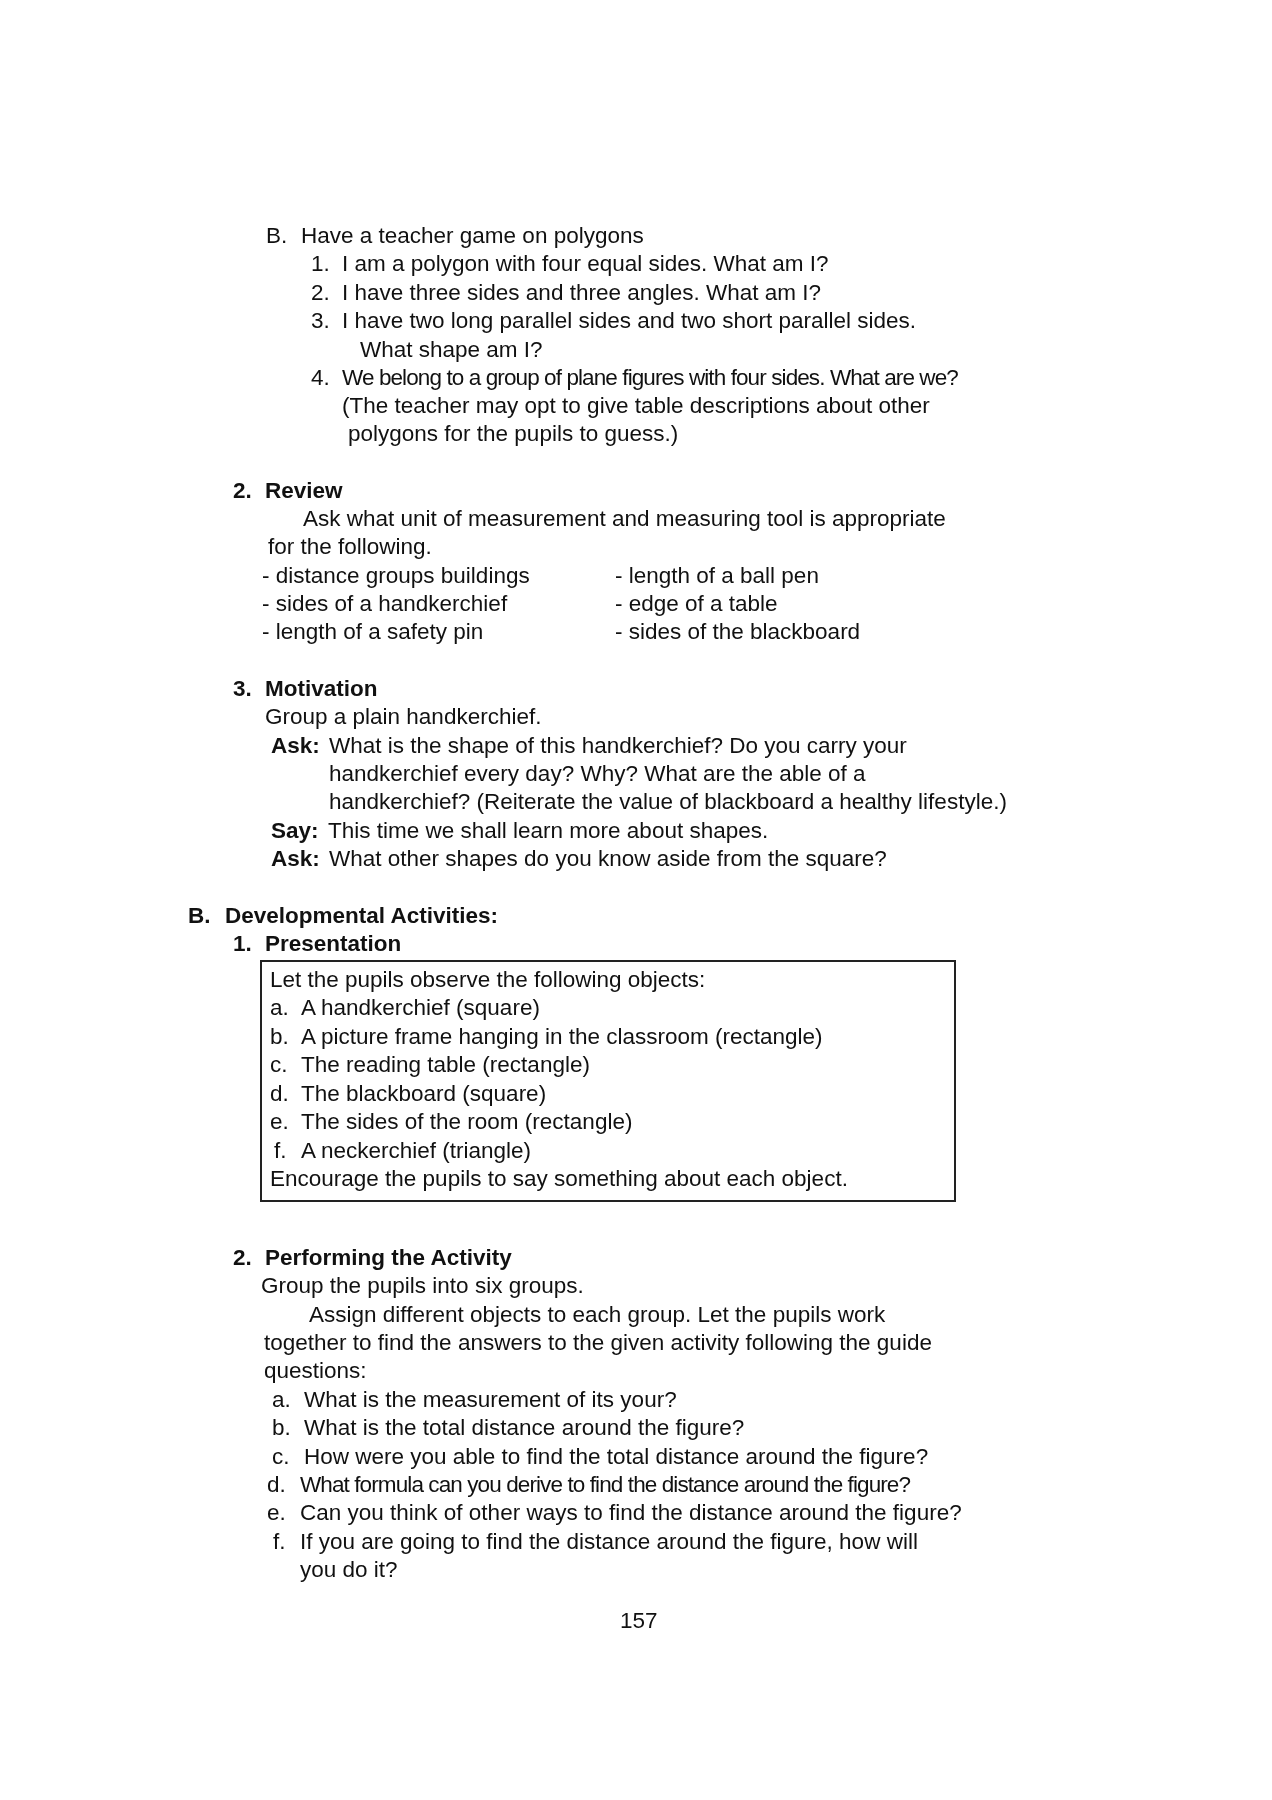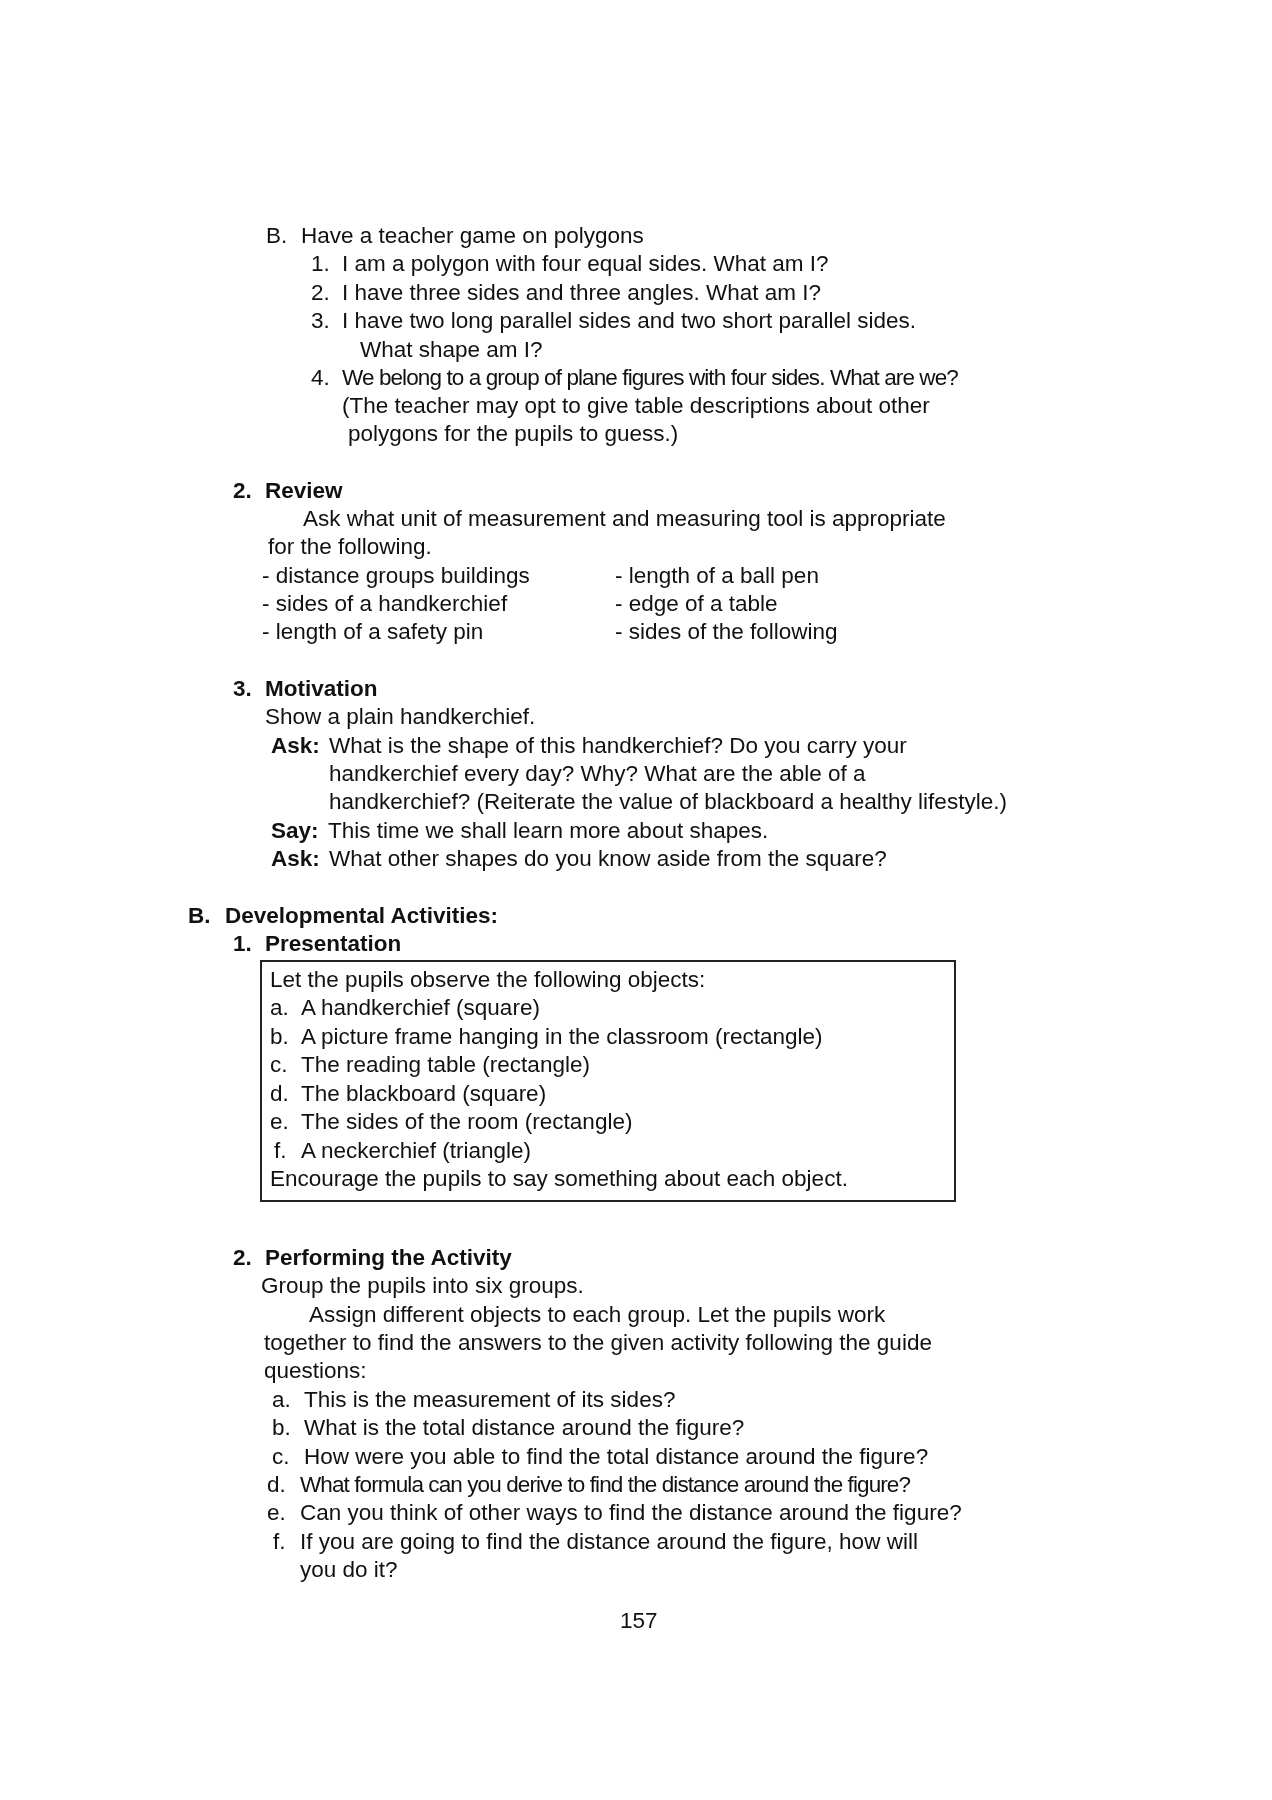--- a/index.html
+++ b/index.html
@@ -40,27 +40,27 @@
   <span class="ln b" style="left:265px;top:477px">Review</span>
   <span class="ln" style="left:303px;top:505px">Ask what unit of measurement  and measuring tool is appropriate</span>
   <span class="ln" style="left:268px;top:533px">for the following.</span>
 
   <span class="ln" style="left:262px;top:562px">- distance groups buildings</span>
   <span class="ln" style="left:262px;top:590px">- sides of a handkerchief</span>
   <span class="ln" style="left:262px;top:618px">- length of a safety pin</span>
 
   <span class="ln" style="left:615px;top:562px">- length of a ball pen</span>
   <span class="ln" style="left:615px;top:590px">- edge of a table</span>
-  <span class="ln" style="left:615px;top:618px">- sides of the following</span>
+  <span class="ln" style="left:615px;top:618px">- sides of the blackboard</span>
 </div>
 
 <div>
   <span class="ln b" style="left:233px;top:675px">3.</span>
   <span class="ln b" style="left:265px;top:675px">Motivation</span>
-  <span class="ln" style="left:265px;top:703px">Show a plain handkerchief.</span>
+  <span class="ln" style="left:265px;top:703px">Group a plain handkerchief.</span>
 
   <span class="ln b" style="left:271px;top:732px">Ask:</span>
   <span class="ln" style="left:329px;top:732px">What is the shape of this handkerchief? Do you carry your</span>
   <span class="ln" style="left:329px;top:760px">handkerchief every day? Why? What are the able of a</span>
   <span class="ln" style="left:329px;top:788px">handkerchief? (Reiterate the value of blackboard a healthy lifestyle.)</span>
 
   <span class="ln b" style="left:271px;top:817px">Say:</span>
   <span class="ln" style="left:328px;top:817px">This time we shall learn more about shapes.</span>
 
   <span class="ln b" style="left:271px;top:845px">Ask:</span>
@@ -93,21 +93,21 @@
   <span class="ln" style="left:270px;top:1165px">Encourage the pupils to say something about each object.</span>
 
   <span class="ln b" style="left:233px;top:1244px">2.</span>
   <span class="ln b" style="left:265px;top:1244px">Performing the Activity</span>
   <span class="ln" style="left:261px;top:1272px">Group the pupils into six groups.</span>
   <span class="ln" style="left:309px;top:1301px">Assign different objects to each group. Let the pupils work</span>
   <span class="ln" style="left:264px;top:1329px">together to find the answers to the given activity following the guide</span>
   <span class="ln" style="left:264px;top:1357px">questions:</span>
 
   <span class="ln" style="left:272px;top:1386px">a.</span>
-  <span class="ln" style="left:304px;top:1386px">This is the measurement of its sides?</span>
+  <span class="ln" style="left:304px;top:1386px">What is the measurement of its your?</span>
   <span class="ln" style="left:272px;top:1414px">b.</span>
   <span class="ln" style="left:304px;top:1414px">What is the total distance around the figure?</span>
   <span class="ln" style="left:272px;top:1443px">c.</span>
   <span class="ln" style="left:304px;top:1443px">How were you able to find the total distance around the figure?</span>
   <span class="ln" style="left:267px;top:1471px">d.</span>
   <span class="ln condensed" style="left:300px;top:1471px">What formula can you derive to find the distance around the figure?</span>
   <span class="ln" style="left:267px;top:1499px">e.</span>
   <span class="ln" style="left:300px;top:1499px">Can you think of other ways to find the distance around the figure?</span>
   <span class="ln" style="left:273px;top:1528px">f.</span>
   <span class="ln" style="left:300px;top:1528px">If you are going to find the distance around the figure, how will</span>

